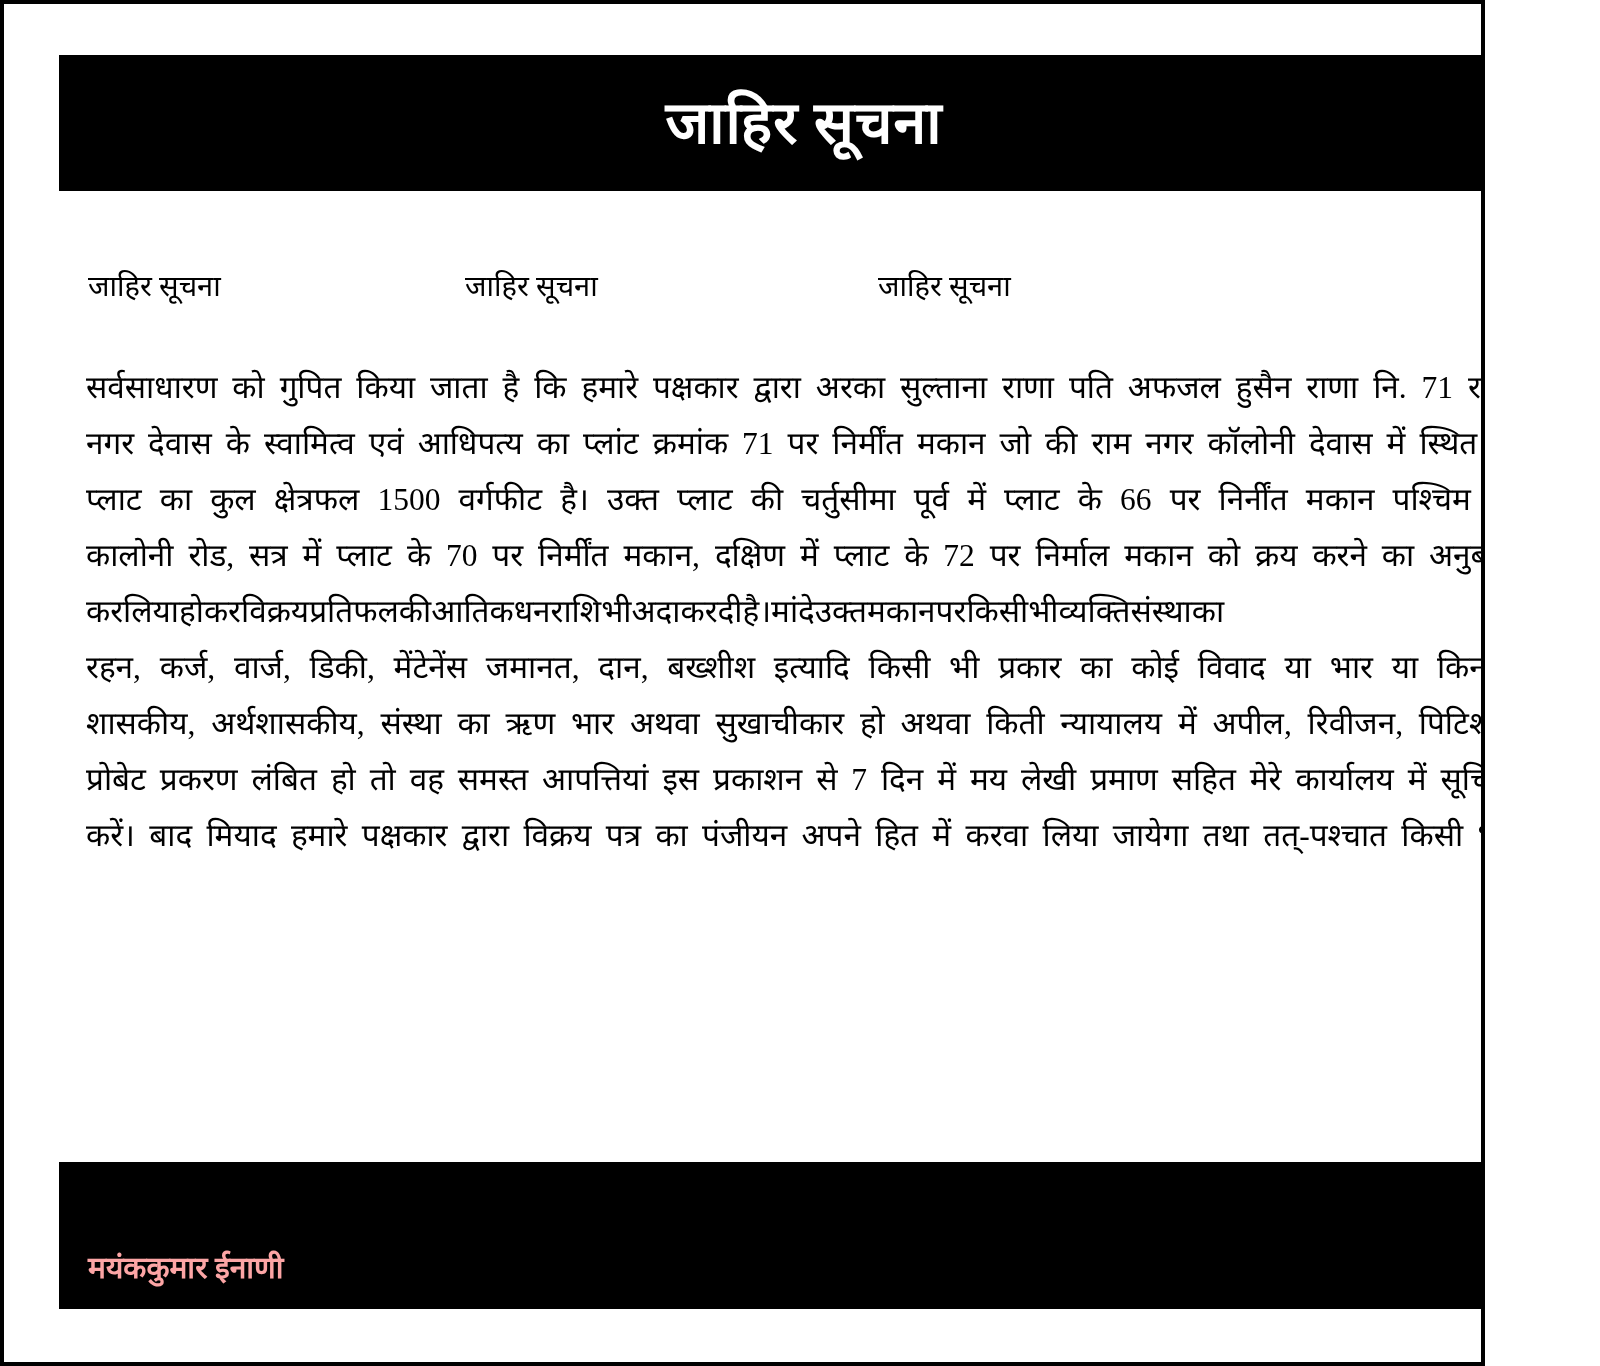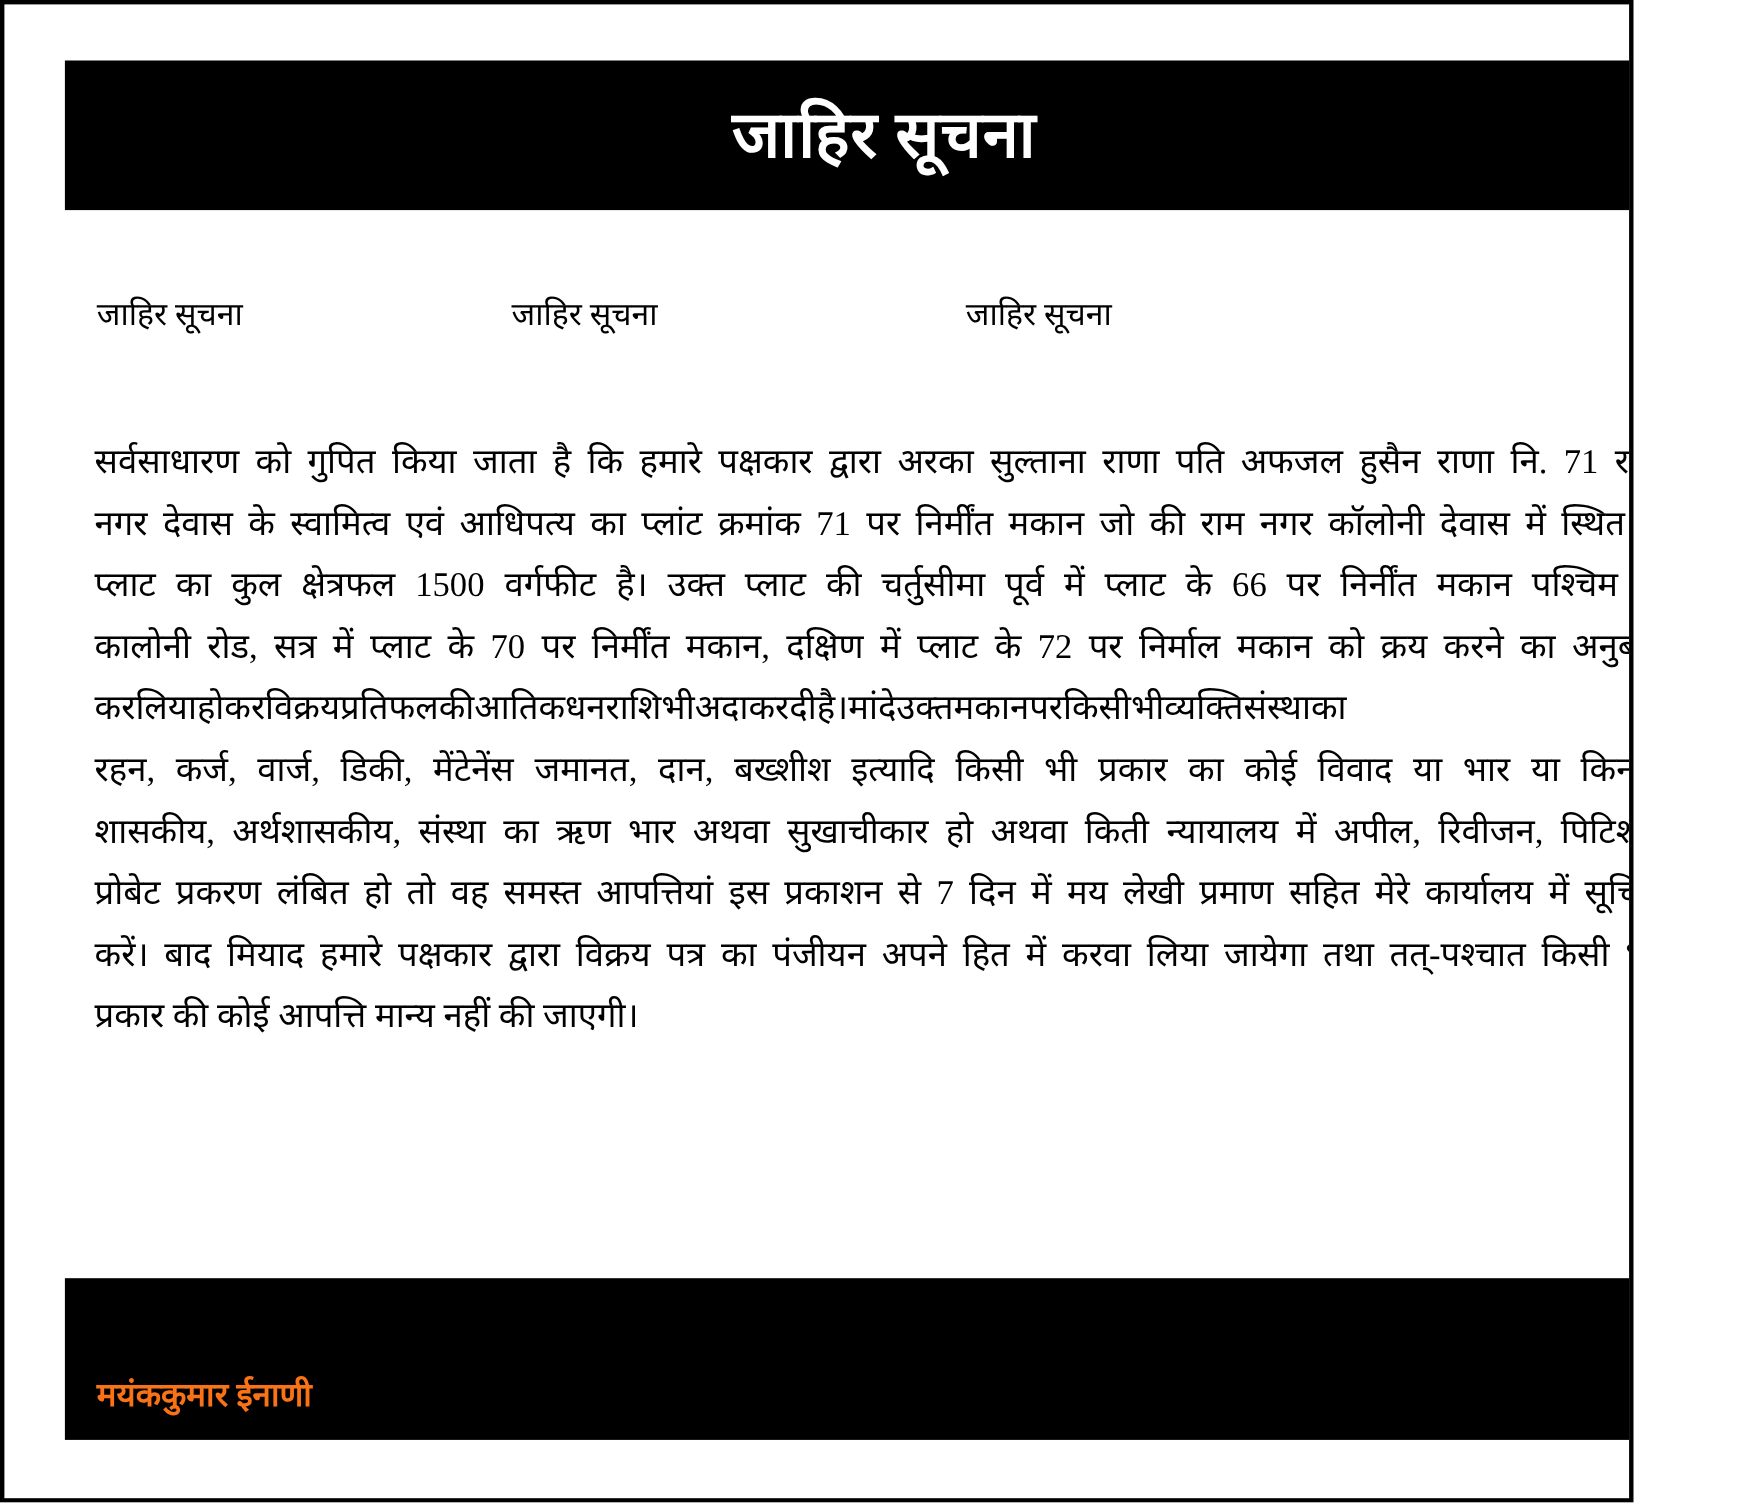--- a/index.html
+++ b/index.html
@@ -61,21 +61,21 @@
     font-family: "Liberation Serif", "DejaVu Serif", serif;
   }
   .subheader-item.c1 { left: 0px; }
   .subheader-item.c2 { left: 377px; }
   .subheader-item.c3 { left: 790px; }
 
   
   .body-block {
     position: absolute;
     left: 82px;
-    top: 388px;
+    top: 356px;
     width: 1422px;
   }
 
   .body-line {
     font-size: 31.5px;
     color: #000000;
     line-height: 56px;
     height: 56px;
     white-space: nowrap;
     display: flex;
@@ -99,21 +99,21 @@
     top: 1158px;
     width: 1490px;
     height: 147px;
     background: #000000;
   }
 
   .footer-name {
     position: absolute;
     left: 29px;
     bottom: 22px;
-    color: #f97316;
+    color: #fca5a5;
     font-size: 30px;
     font-weight: bold;
     white-space: nowrap;
     font-family: "Liberation Serif", "DejaVu Serif", serif;
   }
 
   .footer-address {
     position: absolute;
     right: 26px;
     bottom: 24px;
@@ -350,23 +350,20 @@
         <span>हित</span>
         <span>में</span>
         <span>करवा</span>
         <span>लिया</span>
         <span>जायेगा</span>
         <span>तथा</span>
         <span>तत्-पश्चात</span>
         <span>किसी</span>
         <span>भी</span>
       </div>
-    <div class="body-line last">
-      <span>प्रकार की कोई आपत्ति मान्य नहीं की जाएगी।</span>
-    </div>
   </div>
 
   <div class="footer-band">
     <div class="footer-name">मयंककुमार ईनाणी</div>
     <div class="footer-address">
     </div>
   </div>
 
 </div>
 

